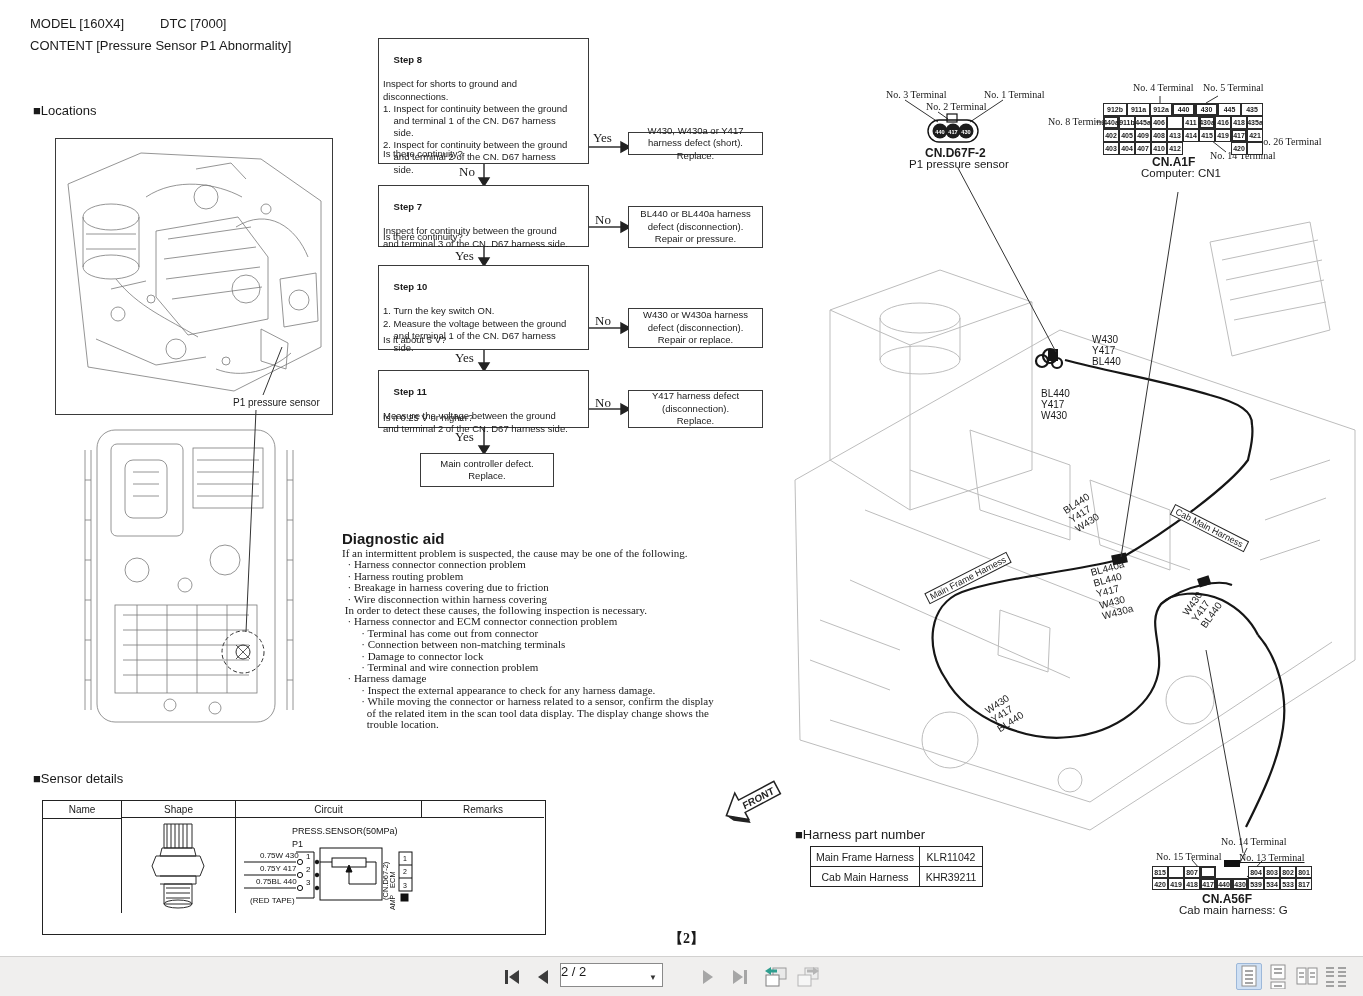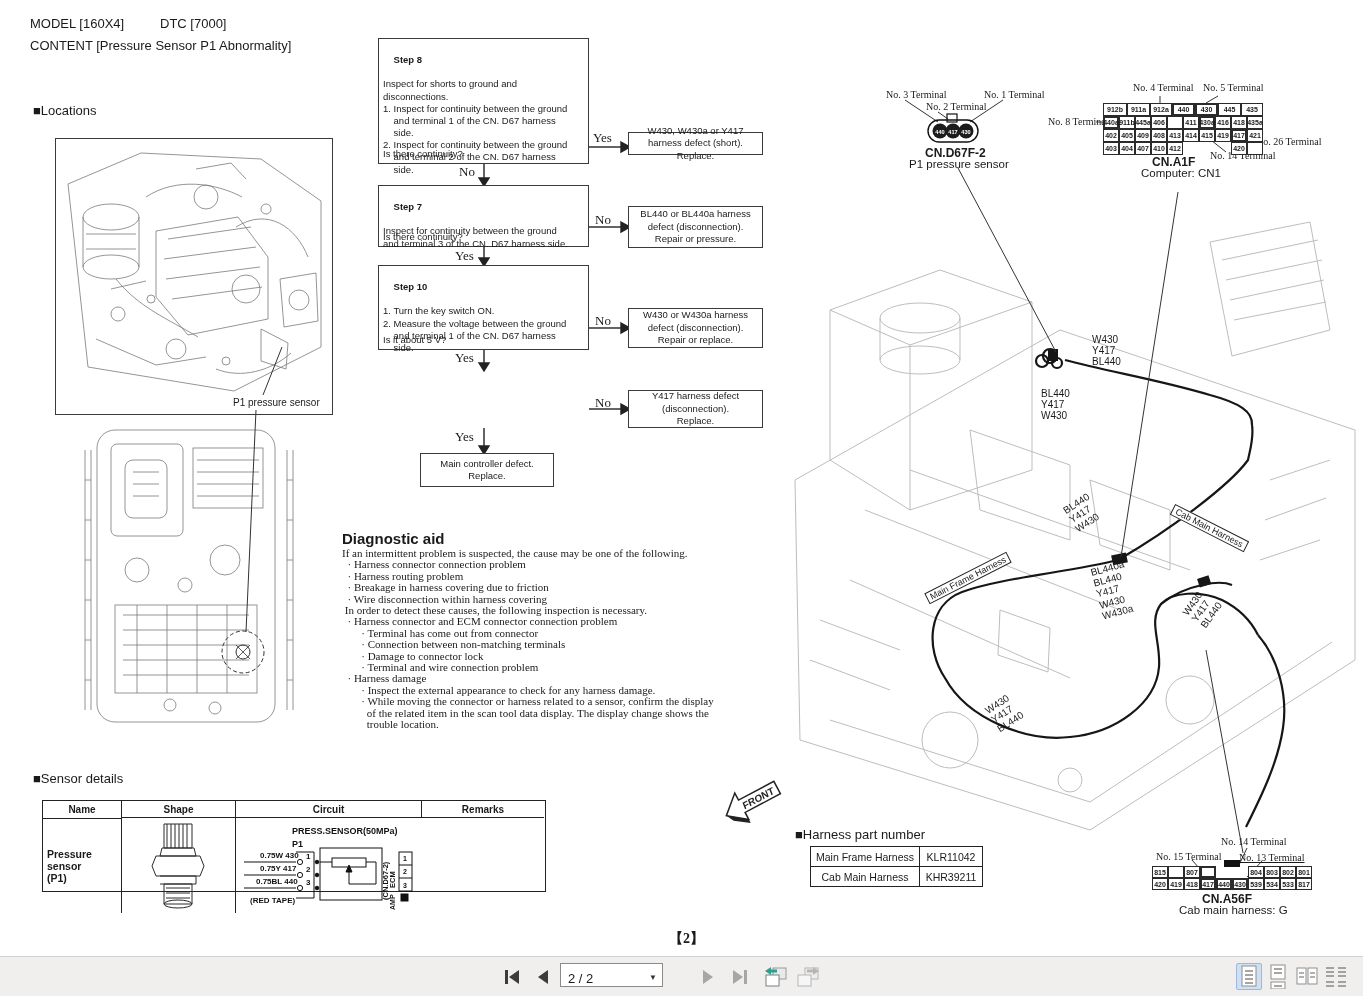--- a/index.html
+++ b/index.html
@@ -21,21 +21,21 @@
   .cell.ghost{border:none;background:transparent;}
   .term{font-family:"Liberation Serif",serif;font-size:10px;white-space:nowrap;}
   .wlabel{font-size:10px;line-height:1.12;white-space:pre-line;}
   .tagbox{border:1px solid #222;background:#fff;font-size:9px;padding:0 3px;white-space:nowrap;}
   .cnname{font-weight:bold;font-size:12px;}
   .cndesc{font-size:11.5px;}
   svg{display:block;}
   .toolbar{position:absolute;left:0;top:956px;width:1363px;height:40px;background:#f0efee;border-top:1px solid #d2d1d0;}
   .tbtn{position:absolute;top:8px;width:22px;height:24px;display:flex;align-items:center;justify-content:center;}
   .pagebox{position:absolute;left:560px;top:6px;width:103px;height:24px;background:#fff;border:1px solid #8a8a8a;
-           box-sizing:border-box;display:flex;align-items:flex-end;font-size:13px;padding-left:7px;}
+           box-sizing:border-box;display:flex;align-items:flex-start;font-size:13px;}
   .pagebox .caret{position:absolute;right:5px;top:9px;font-size:8px;color:#333;}
   .viewbtn{position:absolute;top:6px;width:26px;height:27px;display:flex;align-items:center;justify-content:center;border-radius:2px;box-sizing:border-box;}
   .viewbtn.sel{background:#cfe0f4;border:1px solid #9db8d9;}
 </style>
 </head>
 <body>
 
 <div id="page">
 
   <div class="abs" style="left:30px;top:16px;font-size:13px;">MODEL [160X4]</div>
@@ -158,20 +158,26 @@
     and terminal 1 of the CN. D67 harness
     side.</div>
     <div class="abs" style="left:4px;bottom:3px;">Is it about 5 V?</div>
   </div>
   <div class="abs box resbox pre" style="left:628px;top:308px;width:135px;height:40px;z-index:1;">W430 or W430a harness
 defect (disconnection).
 Repair or replace.</div>
   <div class="abs yn" style="left:595px;top:313px;">No</div>
   <div class="abs yn" style="left:455px;top:350px;">Yes</div>
 
+  <div class="abs box stepbox prew" style="left:378px;top:370px;width:211px;height:58px;z-index:1;">
+    <span class="steptitle">Step 11</span>
+    <div class="prew">Measure the voltage between the ground
+and terminal 2 of the CN. D67 harness side.</div>
+    <div class="abs" style="left:4px;bottom:3px;">Is it 0.25 V or higher?</div>
+  </div>
   <div class="abs box resbox pre" style="left:628px;top:390px;width:135px;height:38px;z-index:1;">Y417 harness defect
 (disconnection).
 Replace.</div>
   <div class="abs yn" style="left:595px;top:395px;">No</div>
   <div class="abs yn" style="left:455px;top:429px;">Yes</div>
 
   <div class="abs box resbox pre" style="left:420px;top:453px;width:134px;height:34px;z-index:1;">Main controller defect.
 Replace.</div>
 
   <div class="abs" style="left:342px;top:530px;width:440px;">
@@ -188,29 +194,27 @@
        · Damage to connector lock
        · Terminal and wire connection problem
   · Harness damage
        · Inspect the external appearance to check for any harness damage.
        · While moving the connector or harness related to a sensor, confirm the display
          of the related item in the scan tool data display. The display change shows the
          trouble location.</div>
   </div>
 
   <div class="abs sechead" style="left:33px;top:771px;">■Sensor details</div>
-  <div class="abs" style="left:42px;top:800px;width:504px;height:92px;border:1.5px solid #222;box-sizing:border-box;font-weight:bold;">
+  <div class="abs" style="left:42px;top:800px;width:504px;height:135px;border:1.5px solid #222;box-sizing:border-box;">
 
     <div class="abs" style="left:0;top:0;width:78px;height:17px;border-bottom:1px solid #222;display:flex;align-items:center;justify-content:center;font-size:10px;">Name</div>
     <div class="abs" style="left:78px;top:0;width:114px;height:17px;border-left:1px solid #222;border-bottom:1px solid #222;box-sizing:border-box;display:flex;align-items:center;justify-content:center;font-size:10px;">Shape</div>
     <div class="abs" style="left:192px;top:0;width:186px;height:17px;border-left:1px solid #222;border-bottom:1px solid #222;box-sizing:border-box;display:flex;align-items:center;justify-content:center;font-size:10px;">Circuit</div>
     <div class="abs" style="left:378px;top:0;width:123px;height:17px;border-left:1px solid #222;border-bottom:1px solid #222;box-sizing:border-box;display:flex;align-items:center;justify-content:center;font-size:10px;">Remarks</div>
 
-    <div class="abs pre" style="left:4px;top:17px;width:74px;height:95px;display:flex;align-items:center;font-size:10.5px;">Pressure sensor
-(P1)</div>
     <div class="abs" style="left:78px;top:17px;width:114px;height:95px;border-left:1px solid #222;box-sizing:border-box;">
       <svg width="112" height="94" viewBox="0 0 112 94">
         <g stroke="#2a2a2a" stroke-width="1" fill="none">
           <path d="M42,6 L70,6 L70,30 L42,30 Z"></path>
           <path d="M45,6 L45,30 M49,6 L49,30 M53,6 L53,30 M57,6 L57,30 M61,6 L61,30 M65,6 L65,30"></path>
           <path d="M40,30 L72,30 L74,38 L38,38 Z"></path>
           <path d="M34,38 L78,38 L82,48 L78,58 L34,58 L30,48 Z"></path>
           <path d="M38,58 L74,58 L74,66 L38,66"></path>
           <path d="M42,66 L70,66 L70,86 L42,86 Z"></path>
           <ellipse cx="56" cy="86" rx="14" ry="4"></ellipse>

